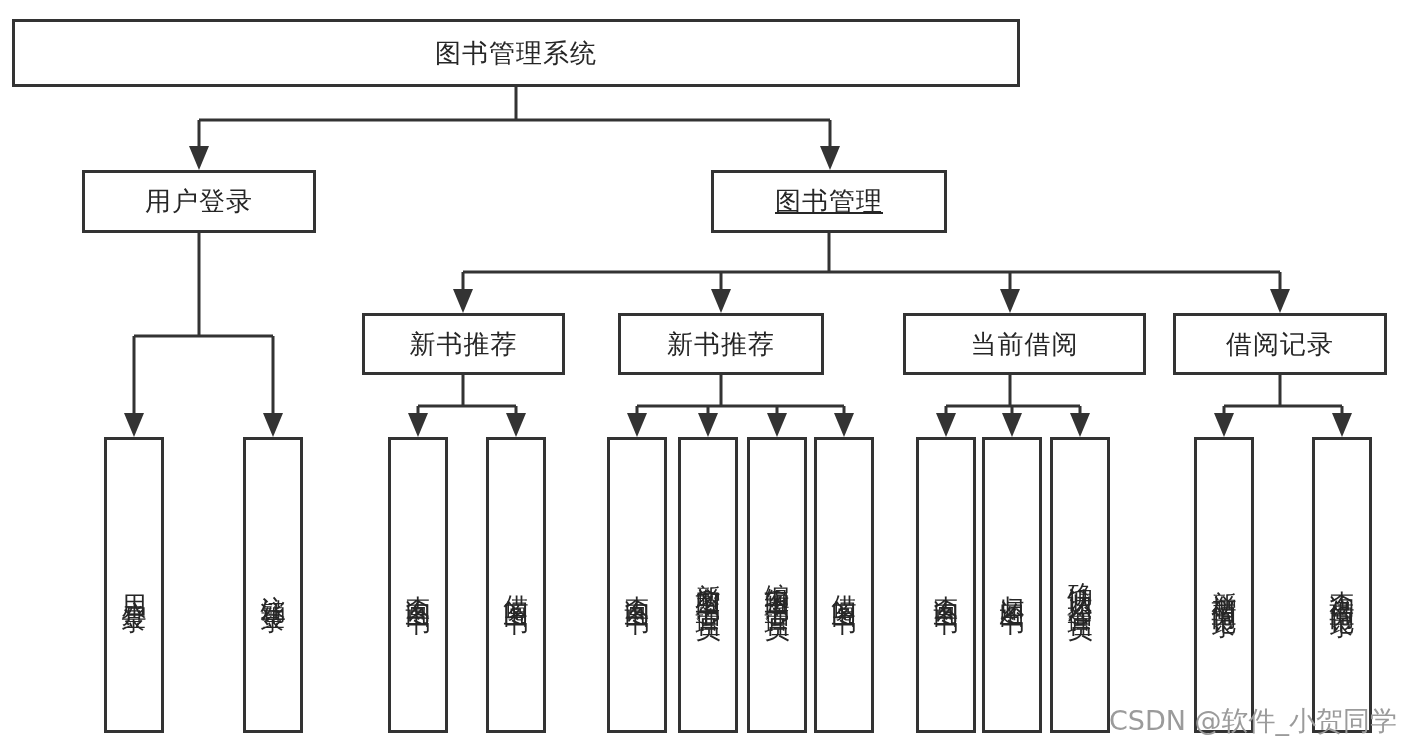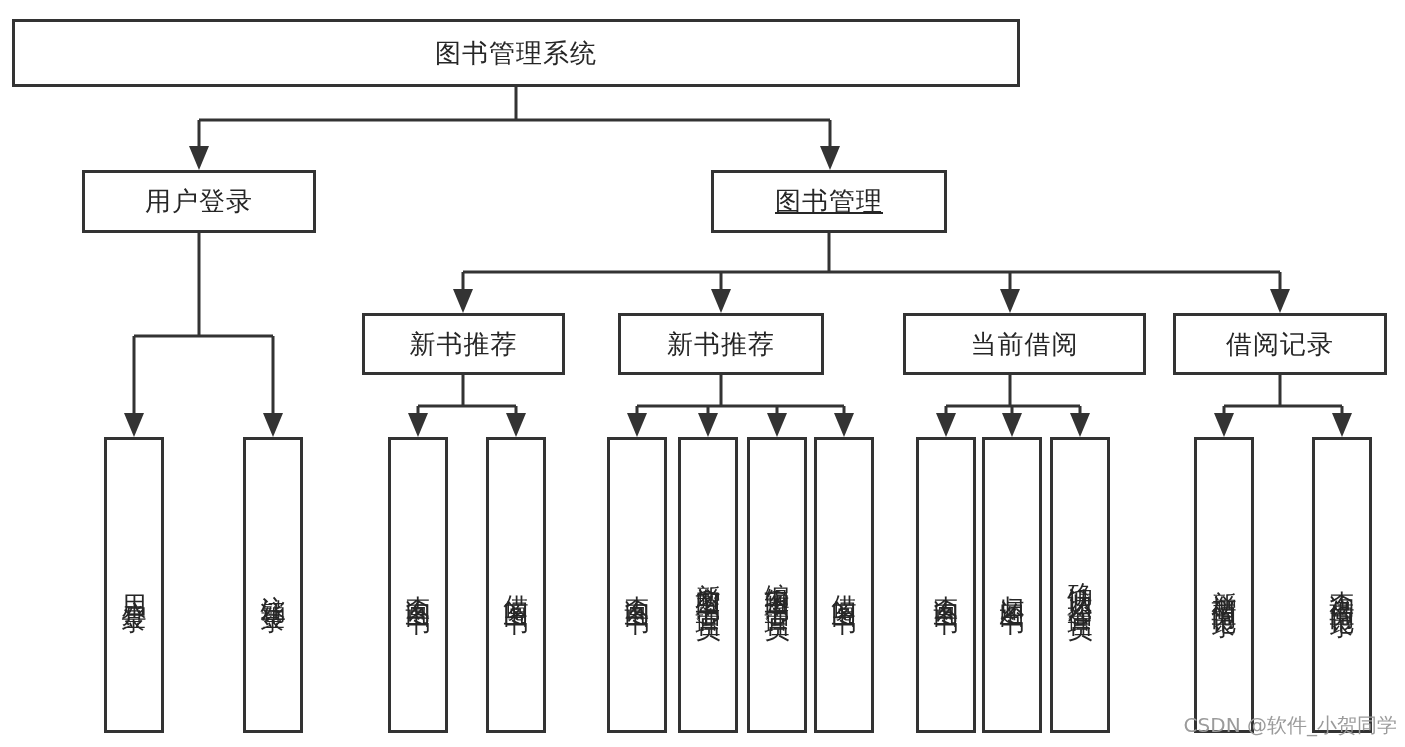--- a/index.html
+++ b/index.html
@@ -49,21 +49,21 @@
     text-orientation: mixed;
     font-size: 25px;
     letter-spacing: 5px;
     line-height: 1;
     white-space: nowrap;
   }
   .watermark {
     position: absolute;
     right: 8px;
     bottom: 8px;
-    font-size: 20px;
+    font-size: 27px;
     color: #9b9b9b;
     z-index: 5;
     white-space: nowrap;
   }
 </style>
 </head>
 <body>
 
 <div class="canvas">
 

